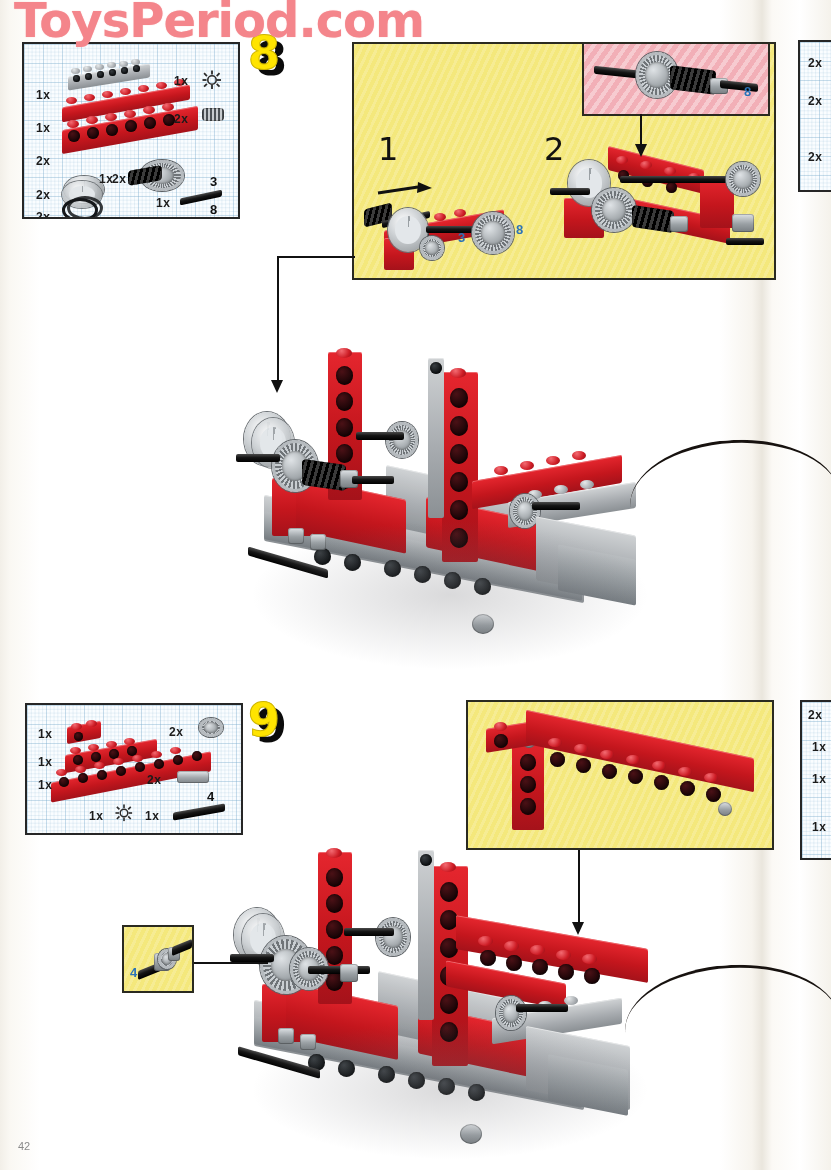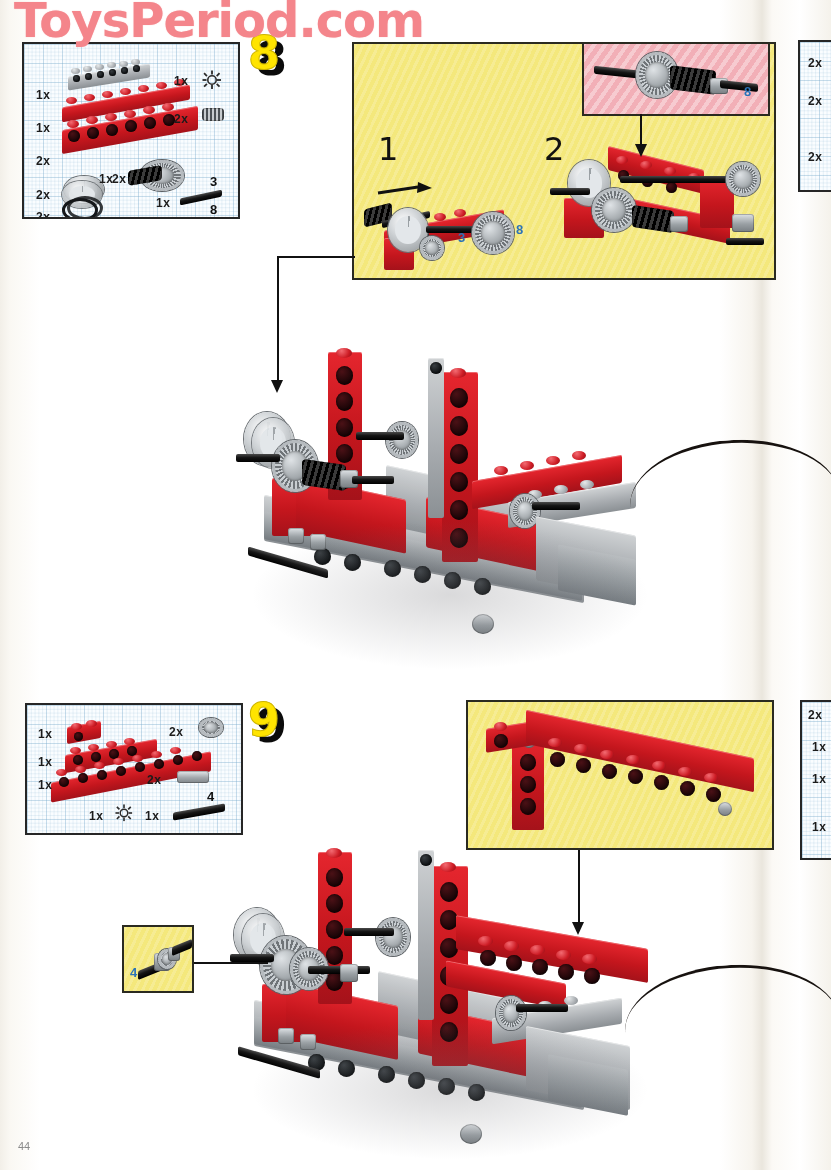--- a/index.html
+++ b/index.html
@@ -686,13 +686,13 @@
 <div class="cable" style="left:625px;top:965px;width:215px;height:120px;border-top-color:#17120f;border-bottom:0;transform:rotate(-3deg);"></div>
 
 <div class="parts-box" style="left:800px;top:700px;width:60px;height:160px;">
   <div class="grid-bg"></div>
   <div class="qty" style="left:6px;top:6px;">2x</div>
   <div class="qty" style="left:10px;top:38px;">1x</div>
   <div class="qty" style="left:10px;top:70px;">1x</div>
   <div class="qty" style="left:10px;top:118px;">1x</div>
 </div>
 
-<div class="page-num">44</div>
+<div class="page-num">42</div>
 
 </body></html>

